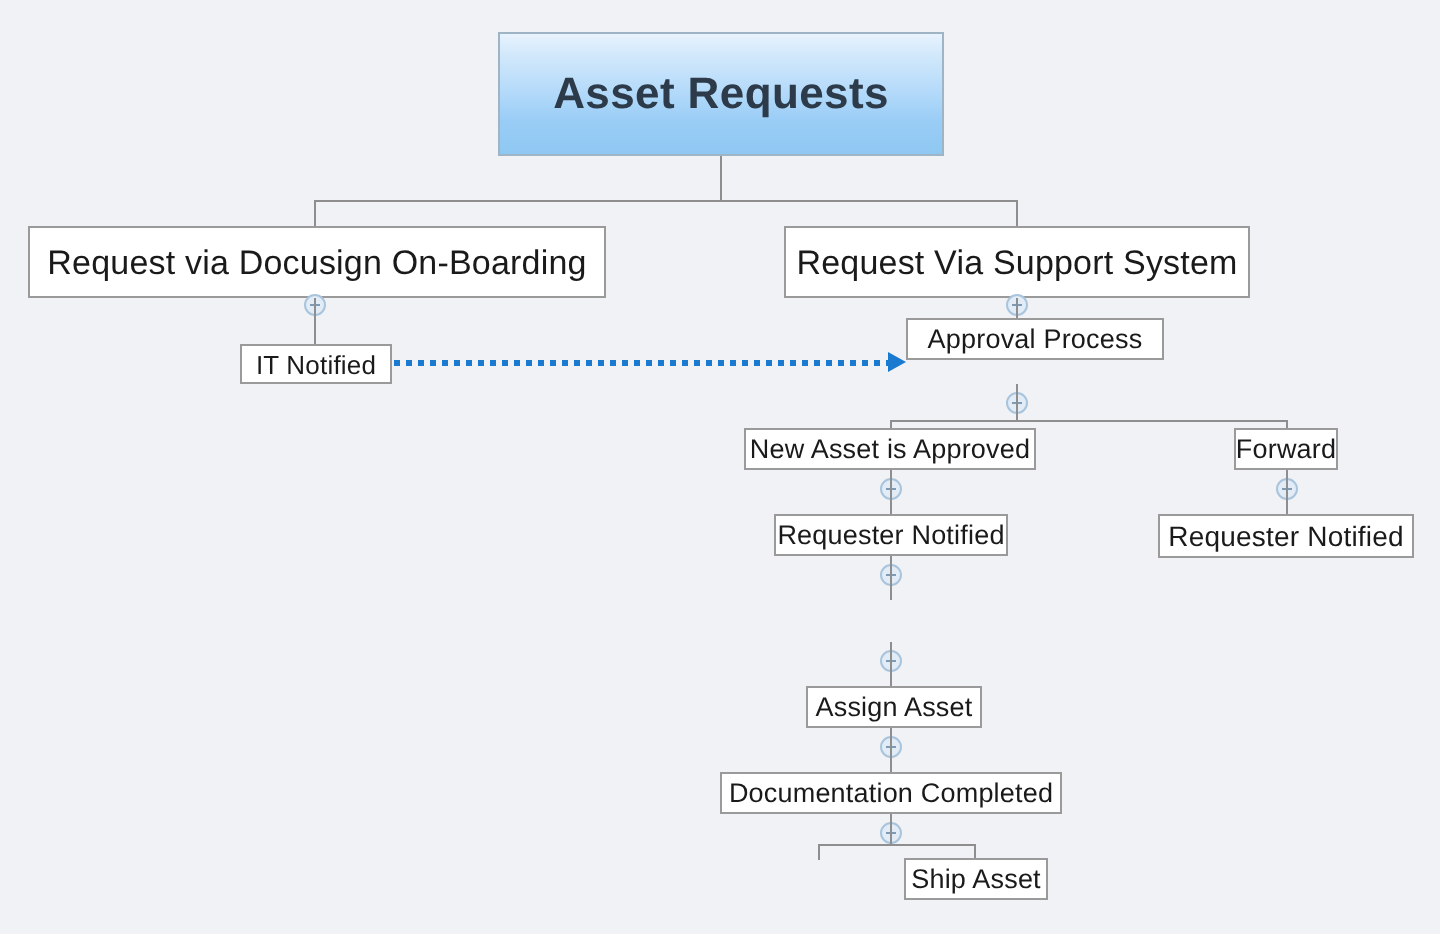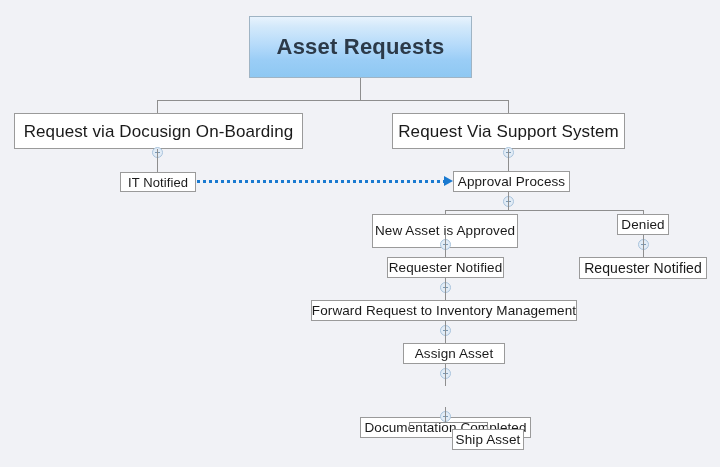--- a/index.html
+++ b/index.html
@@ -128,74 +128,71 @@
 
   <div class="vline" style="left:508px; top:149px; height:23px;"></div>
 
   <div class="node" style="left:120px; top:172px; width:76px; height:20px;">
     <span style="font-size:13px;text-align:center;">IT Notified</span>
   </div>
 
   <div class="dotted-link" style="left:197px; top:180px; width:249px;"></div>
   <div class="arrow-head" style="left:444px; top:176px;"></div>
 
-  <div class="node" style="left:453px; top:171px; width:117px; height:21px;text-align:right;">
+  <div class="node" style="left:453px; top:159px; width:129px; height:21px;text-align:right;">
     <span style="font-size:13.5px;">Approval Process</span>
   </div>
 
   <div class="handle" style="left:503px; top:196px;"></div>
 
   <div class="vline" style="left:508px; top:192px; height:18px;"></div>
   <div class="hline" style="left:445px; top:210px; width:199px;"></div>
   <div class="vline" style="left:445px; top:210px; height:10px;"></div>
   <div class="vline" style="left:643px; top:210px; height:10px;"></div>
 
-  <div class="node" style="left:372px; top:214px; width:146px; height:34px;">
+  <div class="node" style="left:372px; top:214px; width:146px; height:21px;">
     <span style="font-size:13.5px;">New Asset is Approved</span>
   </div>
 
   <div class="node" style="left:617px; top:214px; width:52px; height:21px;">
-    <span style="font-size:13.5px;">Denied</span>
+    <span style="font-size:13.5px;">Forward</span>
   </div>
 
   <div class="handle" style="left:440px; top:239px;"></div>
   <div class="handle" style="left:638px; top:239px;"></div>
 
   <div class="vline" style="left:445px; top:235px; height:22px;"></div>
   <div class="vline" style="left:643px; top:235px; height:22px;"></div>
 
   <div class="node" style="left:387px; top:257px; width:117px; height:21px;">
     <span style="font-size:13.5px;">Requester Notified</span>
   </div>
 
   <div class="node" style="left:579px; top:257px; width:128px; height:22px;">
     <span style="font-size:14px;">Requester Notified</span>
   </div>
 
   <div class="handle" style="left:440px; top:282px;"></div>
 
   <div class="vline" style="left:445px; top:278px; height:22px;"></div>
 
-  <div class="node" style="left:311px; top:300px; width:266px; height:21px;">
-    <span style="font-size:13.5px;">Forward Request to Inventory Management</span>
-  </div>
 
   <div class="handle" style="left:440px; top:325px;"></div>
 
   <div class="vline" style="left:445px; top:321px; height:22px;"></div>
 
-  <div class="node" style="left:403px; top:343px; width:102px; height:21px;align-items:center;">
+  <div class="node" style="left:403px; top:343px; width:88px; height:21px;align-items:center;">
     <span style="font-size:13.5px;">Assign Asset</span>
   </div>
 
   <div class="handle" style="left:440px; top:368px;"></div>
 
   <div class="vline" style="left:445px; top:364px; height:22px;"></div>
 
-  <div class="node" style="left:360px; top:386px; width:171px; height:21px;margin-top:31px;">
+  <div class="node" style="left:360px; top:386px; width:171px; height:21px;">
     <span style="font-size:13.5px;">Documentation Completed</span>
   </div>
 
   <div class="handle" style="left:440px; top:411px;"></div>
 
   <div class="vline" style="left:445px; top:407px; height:15px;"></div>
   <div class="hline" style="left:409px; top:422px; width:78px;"></div>
   <div class="vline" style="left:409px; top:422px; height:8px;"></div>
   <div class="vline" style="left:487px; top:422px; height:8px;"></div>
 

